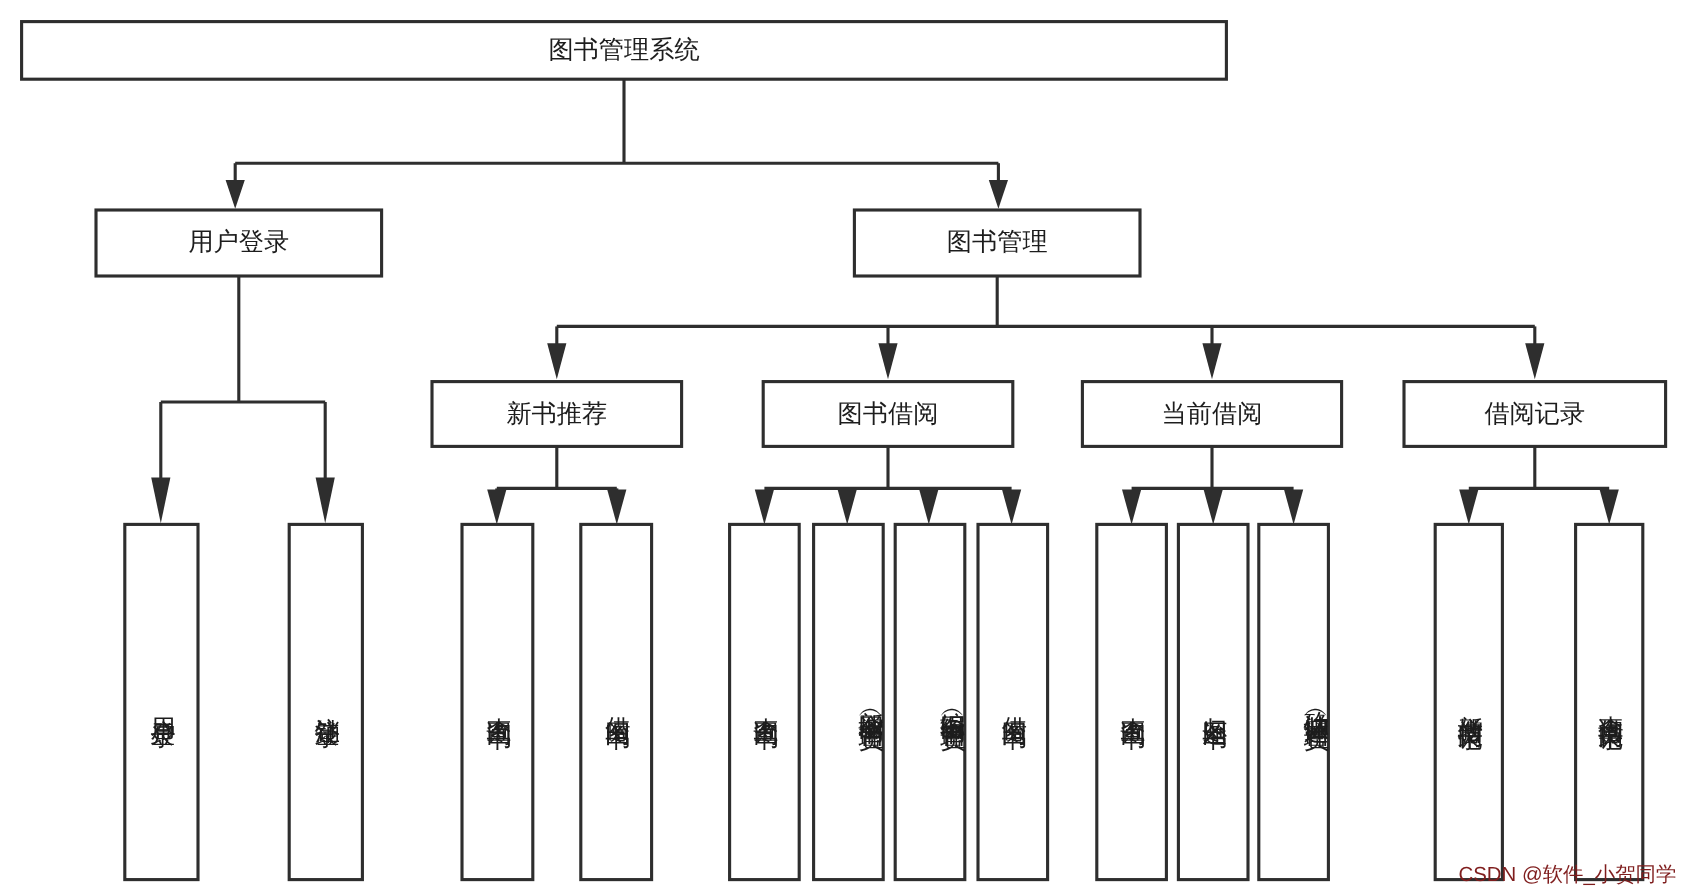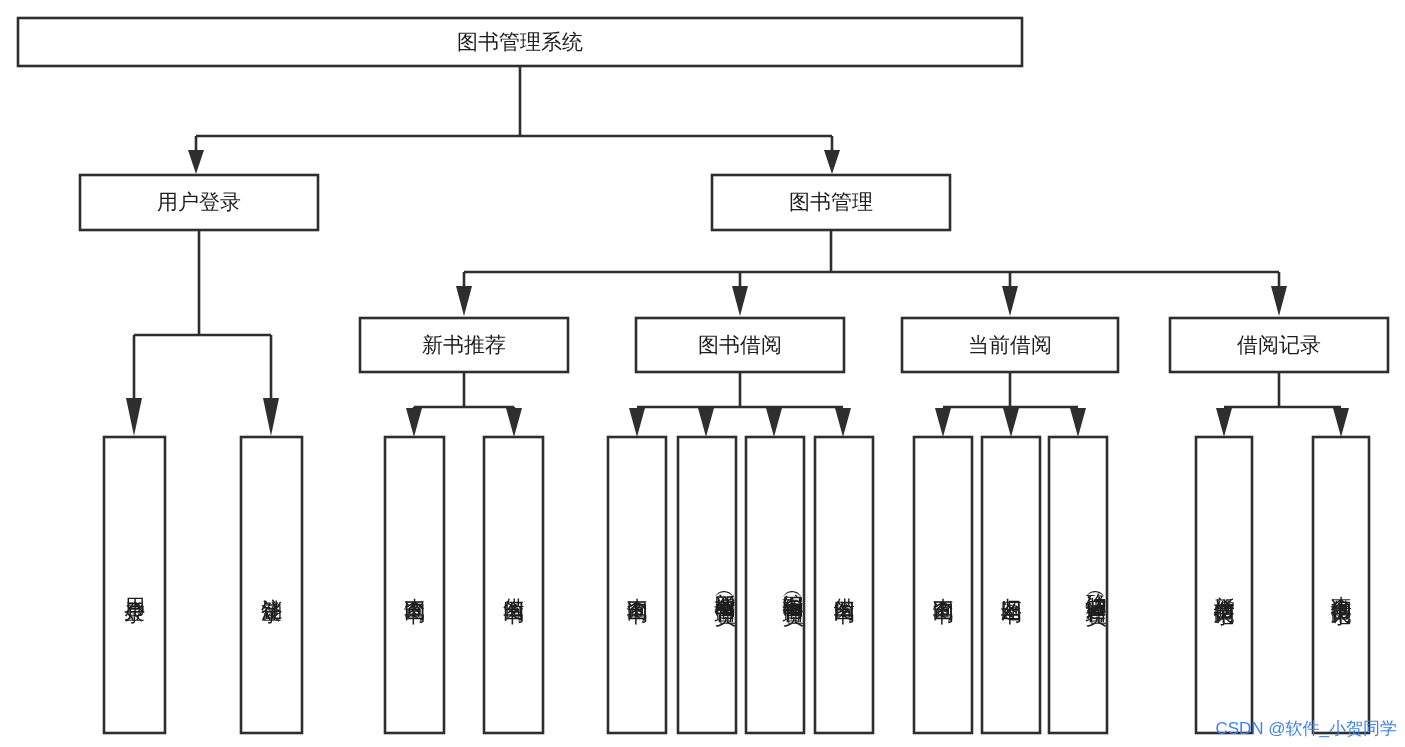--- a/index.html
+++ b/index.html
@@ -69,21 +69,21 @@
     text-align: center;
     white-space: nowrap;
     user-select: none;
   }
   .watermark {
     position: absolute;
     right: 8px;
     bottom: 6px;
     font-family: "Liberation Sans", "DejaVu Sans", sans-serif;
     font-size: 17px;
-    color: #3b82f6;
+    color: #7f1d1d;
     white-space: nowrap;
     user-select: none;
   }
 </style>
 </head>
 <body>
 
 <div id="diagram-root">
 
   <svg id="tree-svg" viewBox="0 0 1405 747">

